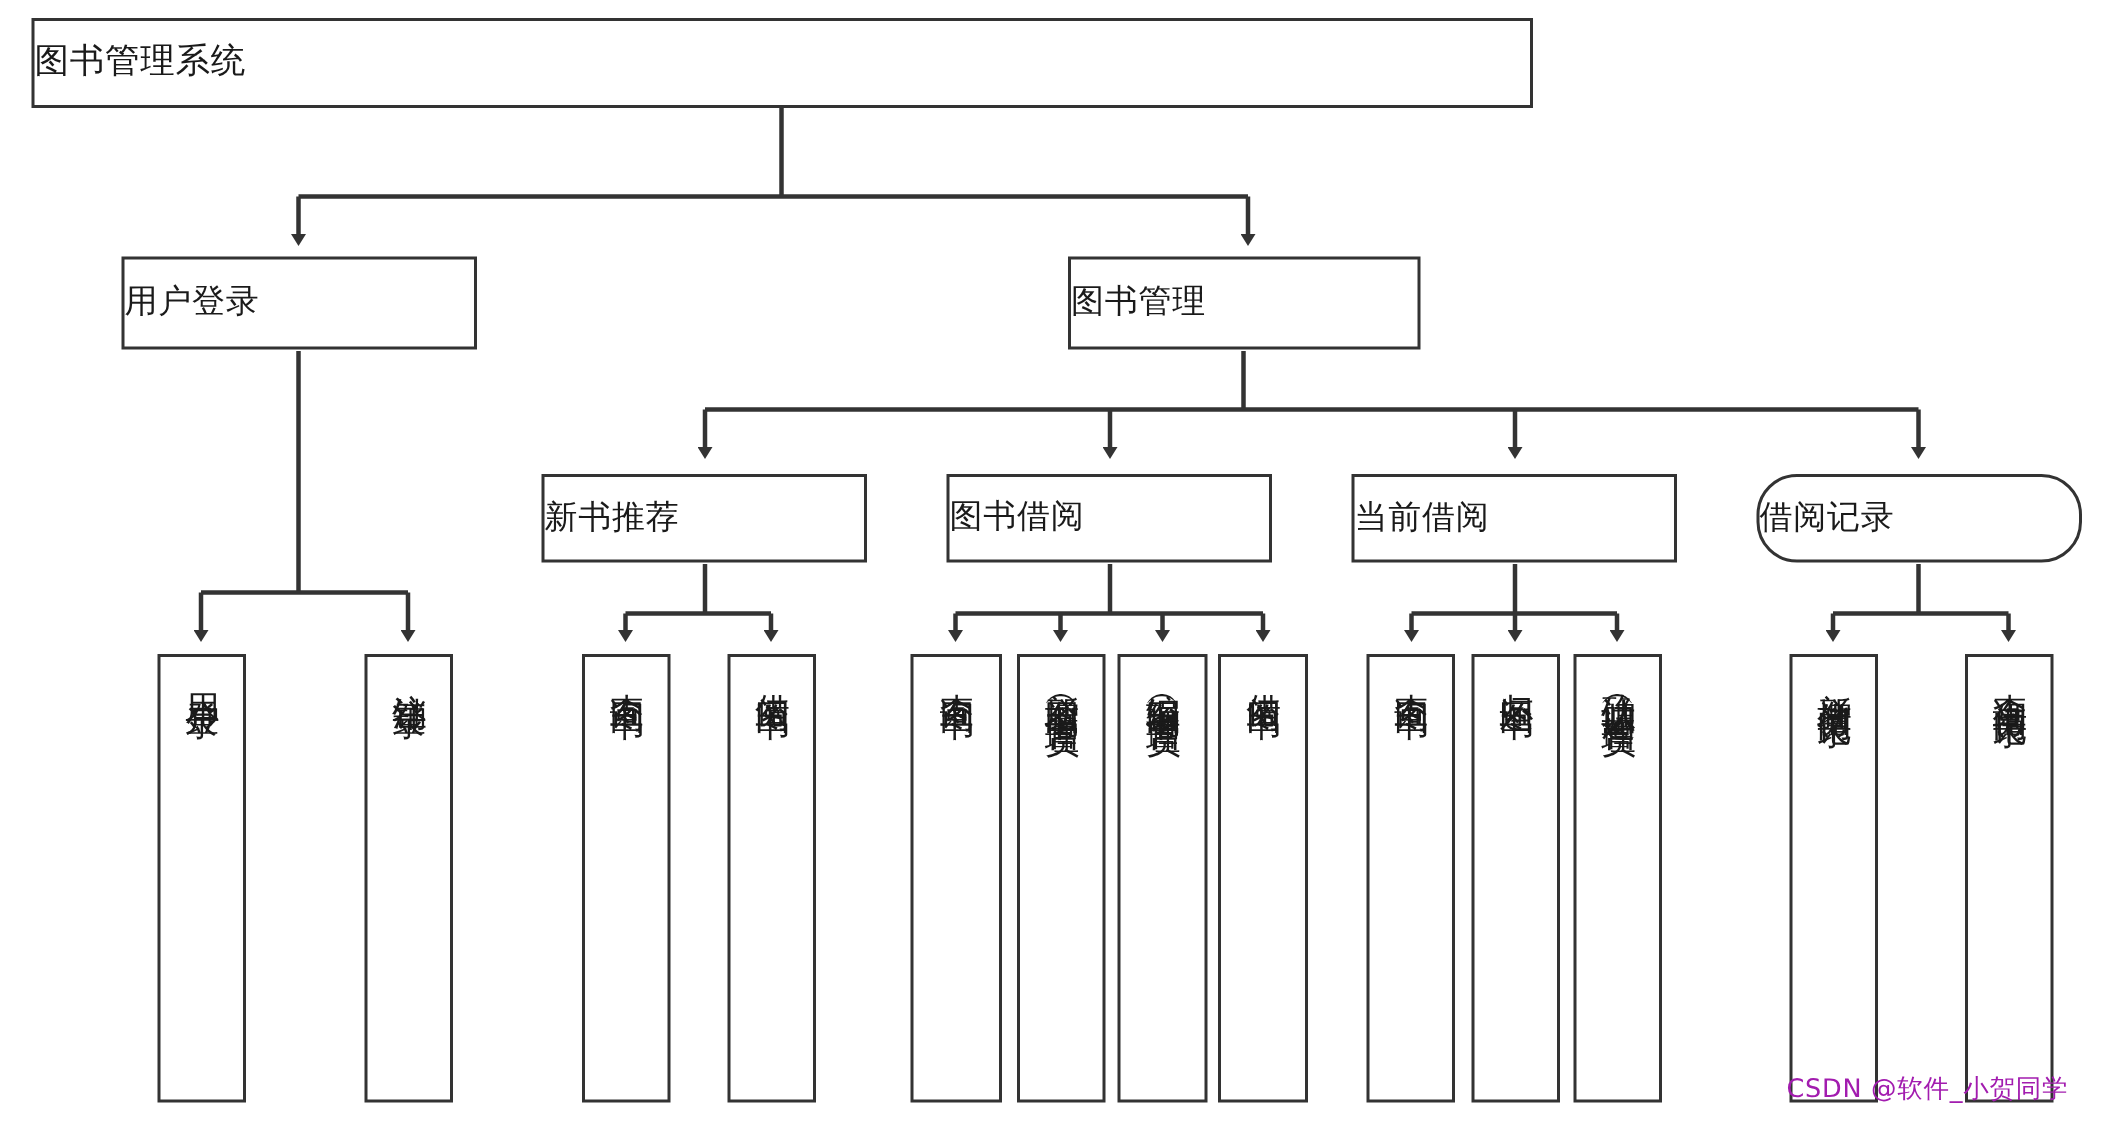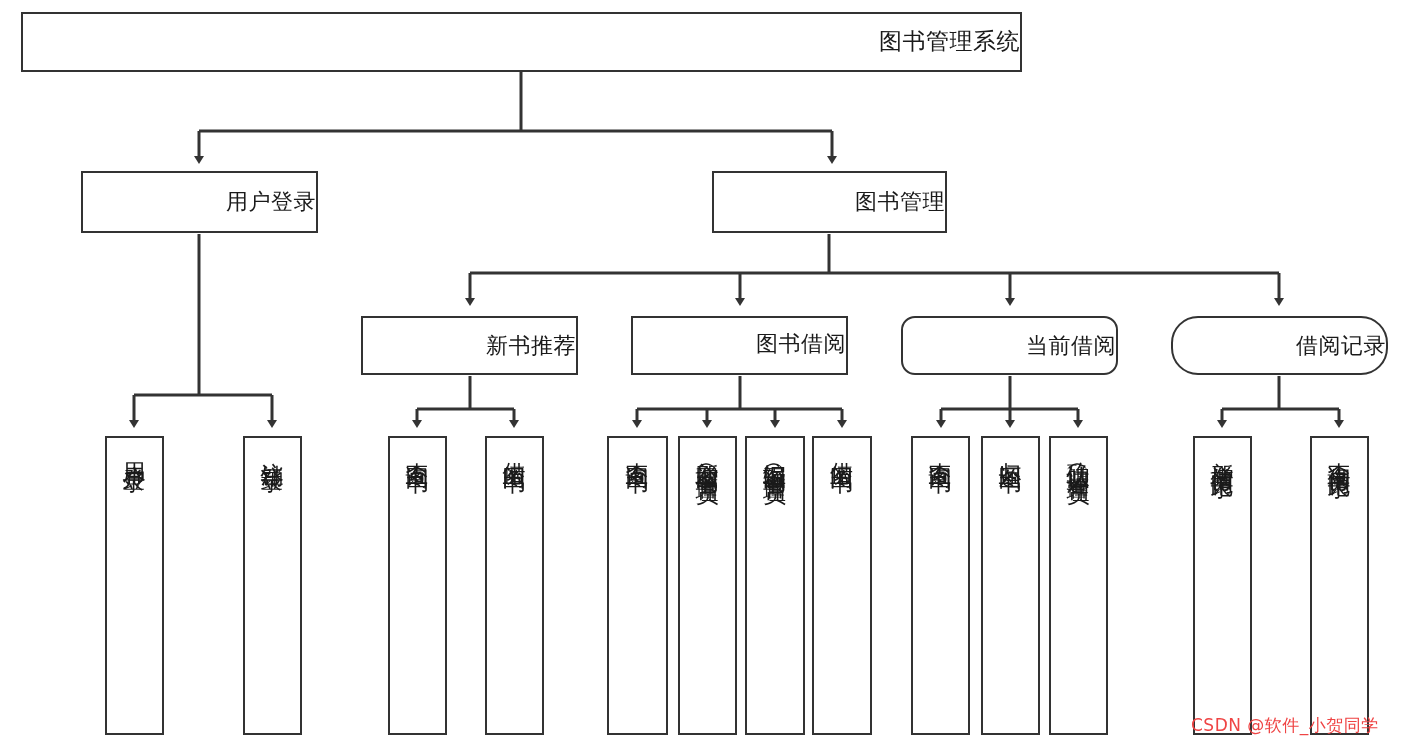--- a/index.html
+++ b/index.html
@@ -26,21 +26,21 @@
     height: 747px;
     pointer-events: none;
   }
   .node {
     position: absolute;
     box-sizing: border-box;
     border: 2px solid #333333;
     background: #ffffff;
     display: flex;
     align-items: center;
-    justify-content: flex-end;
+    justify-content: flex-start;
     color: #1a1a1a;
   }
   .node .label {
     display: block;
     text-align: center;
     line-height: 1.18;
     letter-spacing: 0.5px;
   }
   
   .node.h .label {
@@ -60,21 +60,21 @@
     writing-mode: vertical-rl;
     text-orientation: upright;
     font-size: 23px;
     line-height: 1.05;
     letter-spacing: 3px;
     white-space: nowrap;
   }
   .watermark {
     position: absolute;
     font-size: 17px;
-    color: #ef4444;
+    color: #a21caf;
     white-space: nowrap;
     letter-spacing: 0.5px;
   }
 </style>
 </head>
 <body>
 
 <div id="canvas">
 
   <svg id="edges" viewBox="0 0 1405 747" xmlns="http://www.w3.org/2000/svg">
@@ -137,21 +137,21 @@
   <div class="node h" style="left:361px; top:316px; width:217px; height:59px;">
     <span class="label">新书推荐</span>
   </div>
 
   <div class="node h" style="left:712px; top:171px; width:235px; height:62px;">
     <span class="label">图书管理</span>
   </div>
   <div class="node h" style="left:631px; top:316px; width:217px; height:59px;font-family:Liberation Mono, monospace;">
     <span class="label">图书借阅</span>
   </div>
-  <div class="node h" style="left:901px; top:316px; width:217px; height:59px;border-radius:14px;">
+  <div class="node h" style="left:901px; top:316px; width:217px; height:59px;">
     <span class="label">当前借阅</span>
   </div>
   <div class="node h" style="left:1171px; top:316px; width:217px; height:59px;border-radius:27px;">
     <span class="label">借阅记录</span>
   </div>
 
   <div class="node v" style="left:105px; top:436px; width:59px; height:299px;">
     <span class="label">用户登录</span>
   </div>
   <div class="node v" style="left:243px; top:436px; width:59px; height:299px;">

